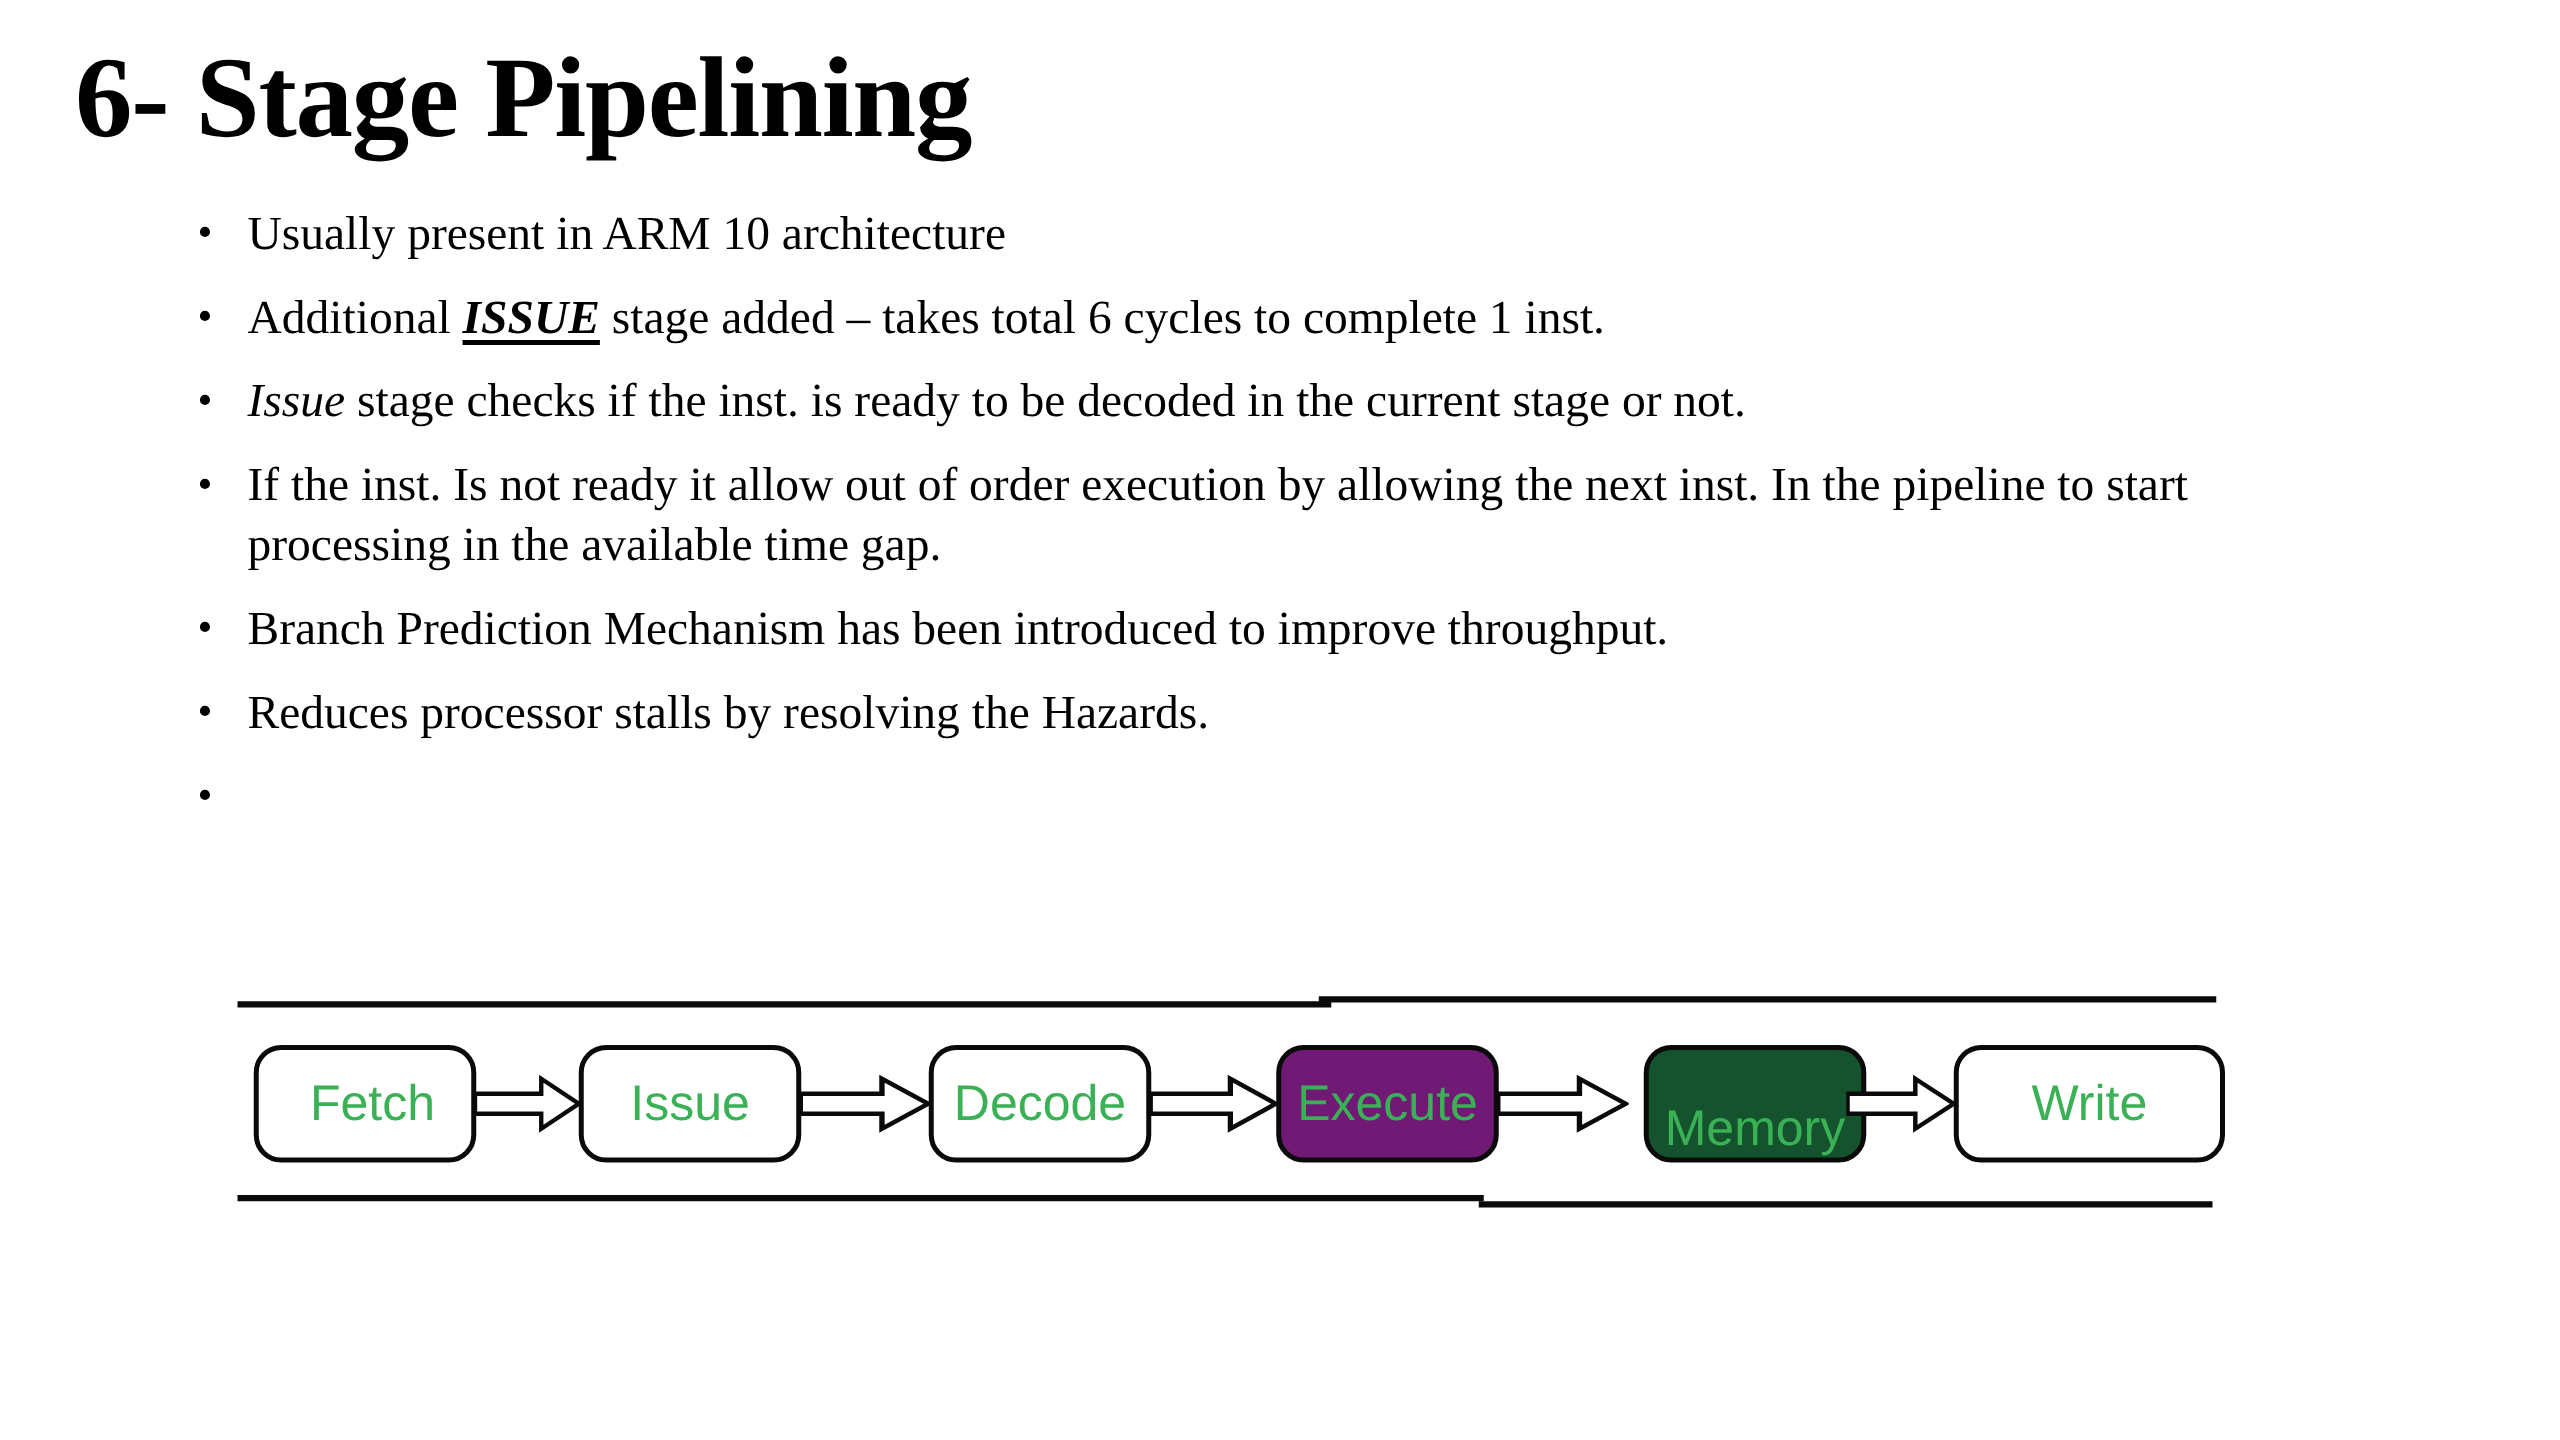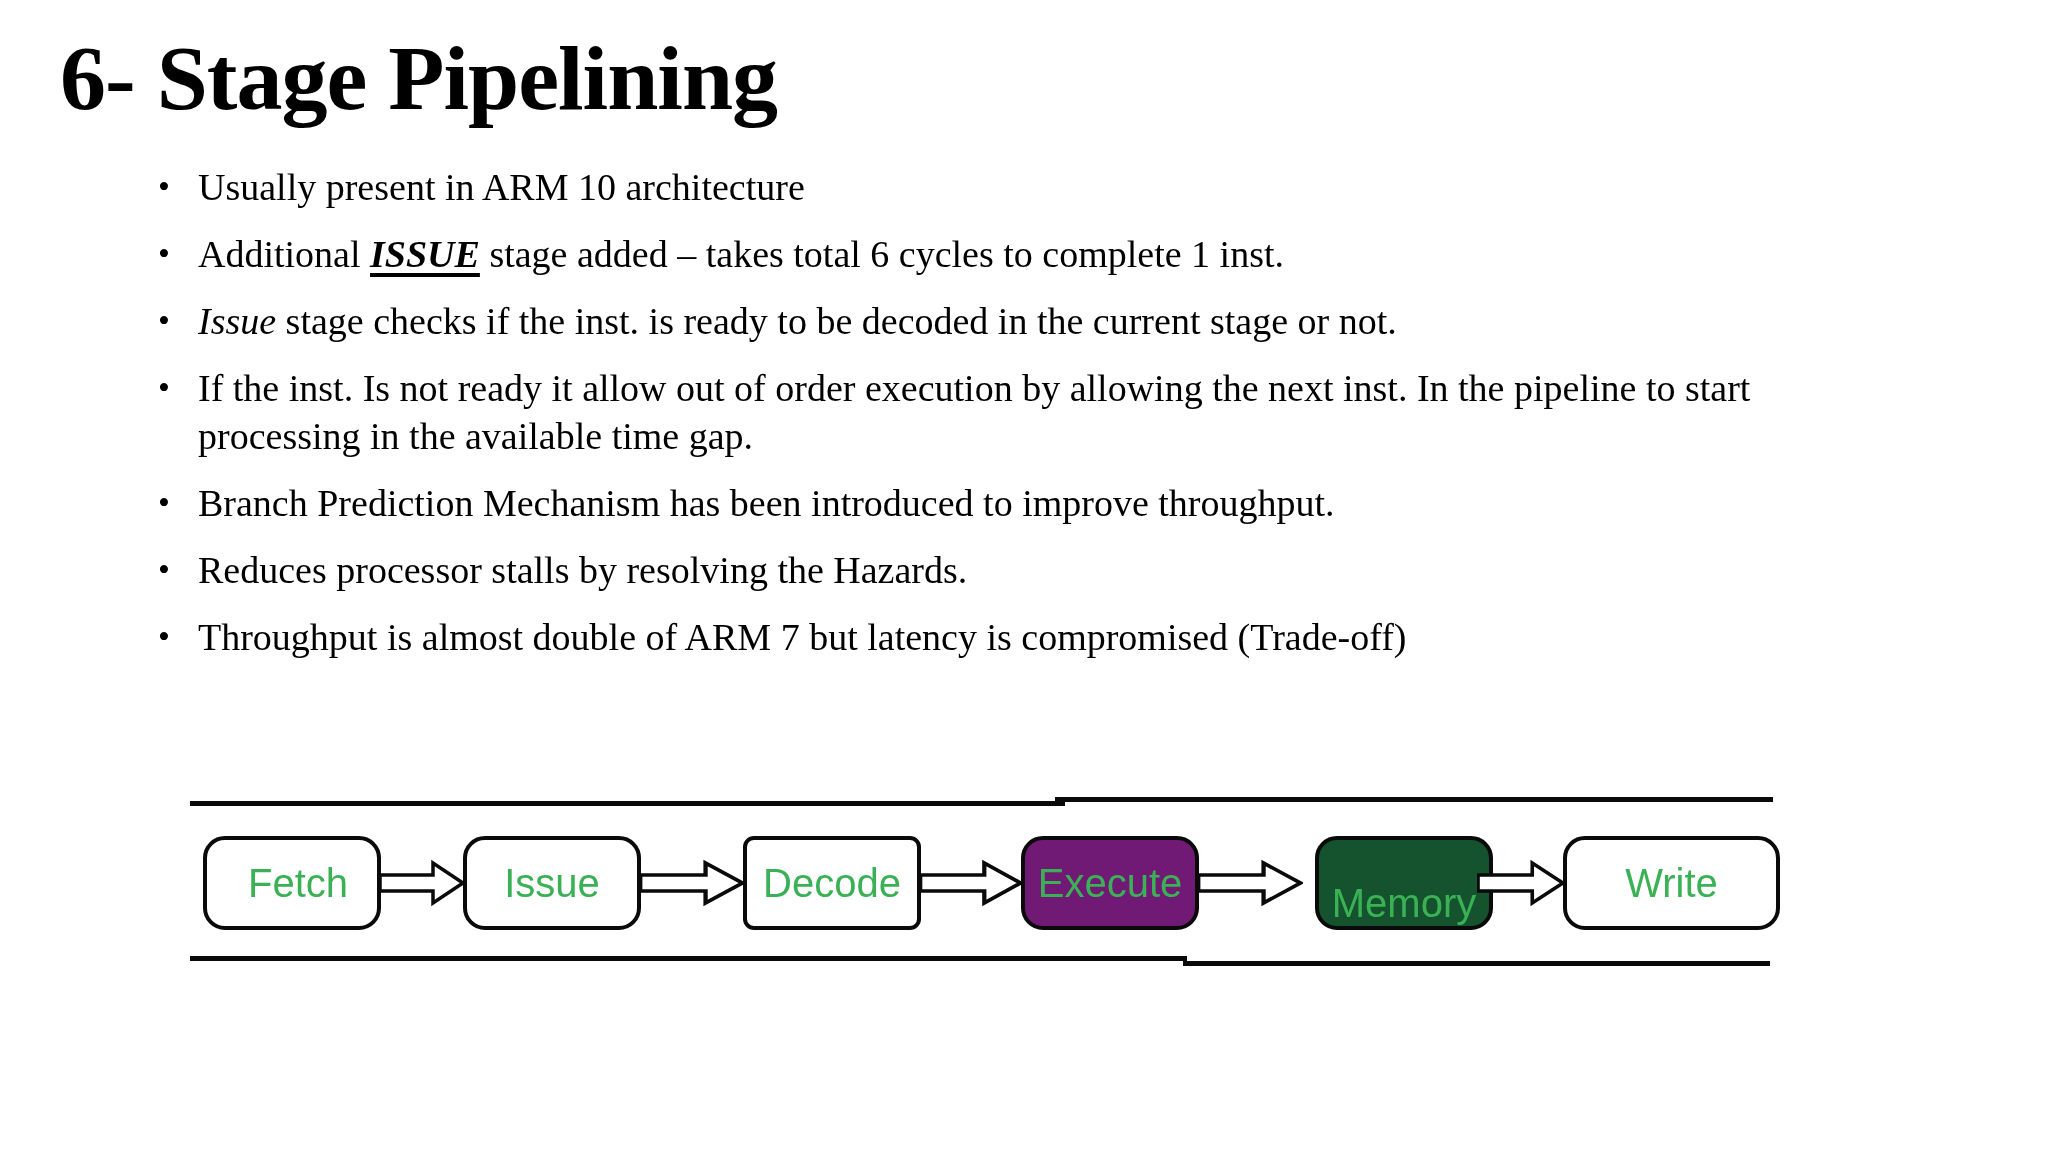--- a/index.html
+++ b/index.html
@@ -82,21 +82,21 @@
 
   <h1 class="title">6- Stage Pipelining</h1>
 
   <ul class="bullets" id="bullet-list">
       <li><span class="marker">•</span><span><span class="plain">Usually present in ARM 10 architecture</span></span></li>
       <li><span class="marker">•</span><span><span class="plain">Additional </span><span class="bold-italic-underline">ISSUE</span><span class="plain"> stage added – takes total 6 cycles to complete 1 inst.</span></span></li>
       <li><span class="marker">•</span><span><span class="italic">Issue</span><span class="plain"> stage checks if the inst. is ready to be decoded in the current stage or not.</span></span></li>
       <li><span class="marker">•</span><span><span class="plain">If the inst. Is not ready it allow out of order execution by allowing the next inst. In the pipeline to start processing in the available time gap.</span></span></li>
       <li><span class="marker">•</span><span><span class="plain">Branch Prediction Mechanism has been introduced to improve throughput.</span></span></li>
       <li><span class="marker">•</span><span><span class="plain">Reduces processor stalls by resolving the Hazards.</span></span></li>
-      <li><span class="marker">•</span><span><span class="plain">Throughput is almost double of ARM 7 but latency is compromised (Trade-off)</span></span></li>
+      <li><span class="marker">•</span></li>
     </ul>
 
   <div class="diagram" id="pipeline-diagram">
     <div class="hline" style="left: 190px; top: 773px; width: 875px; background: rgb(10, 10, 10);"></div>
     <div class="hline" style="left: 1055px; top: 769px; width: 718px; background: rgb(10, 10, 10);"></div>
     <div class="hline" style="left: 190px; top: 928px; width: 997px; background: rgb(10, 10, 10);"></div>
     <div class="hline" style="left: 1183px; top: 933px; width: 587px; background: rgb(10, 10, 10);"></div>
     <div id="stages-layer">
         <div class="stage-box" style="left: 203px; width: 178px; border-color: rgb(10, 10, 10); background: rgb(255, 255, 255); padding-left: 12px;">
           <span class="stage-label" style="color: rgb(59, 177, 85);">Fetch</span>
@@ -107,21 +107,21 @@
           </svg>
         </div>
         <div class="stage-box" style="left: 463px; width: 178px; border-color: rgb(10, 10, 10); background: rgb(255, 255, 255);">
           <span class="stage-label" style="color: rgb(59, 177, 85);">Issue</span>
         </div>
         <div class="arrow" style="left: 639px; width: 106px;">
           <svg viewBox="0 0 86 48" preserveAspectRatio="none">
             <polygon points="1,16 54,16 54,4 84,24 54,44 54,32 1,32" fill="#ffffff" stroke="#0a0a0a" stroke-width="3.5"></polygon>
           </svg>
         </div>
-        <div class="stage-box" style="left: 743px; width: 178px; border-color: rgb(10, 10, 10); background: rgb(255, 255, 255); border-radius: 11px;">
+        <div class="stage-box" style="left: 743px; width: 178px; border-color: rgb(10, 10, 10); background: rgb(255, 255, 255);">
           <span class="stage-label" style="color: rgb(59, 177, 85);">Decode</span>
         </div>
         <div class="arrow" style="left: 919px; width: 104px;">
           <svg viewBox="0 0 86 48" preserveAspectRatio="none">
             <polygon points="1,16 54,16 54,4 84,24 54,44 54,32 1,32" fill="#ffffff" stroke="#0a0a0a" stroke-width="3.5"></polygon>
           </svg>
         </div>
         <div class="stage-box" style="left: 1021px; width: 178px; border-color: rgb(10, 10, 10); background: #701a75;">
           <span class="stage-label" style="color: rgb(59, 177, 85);">Execute</span>
         </div>

